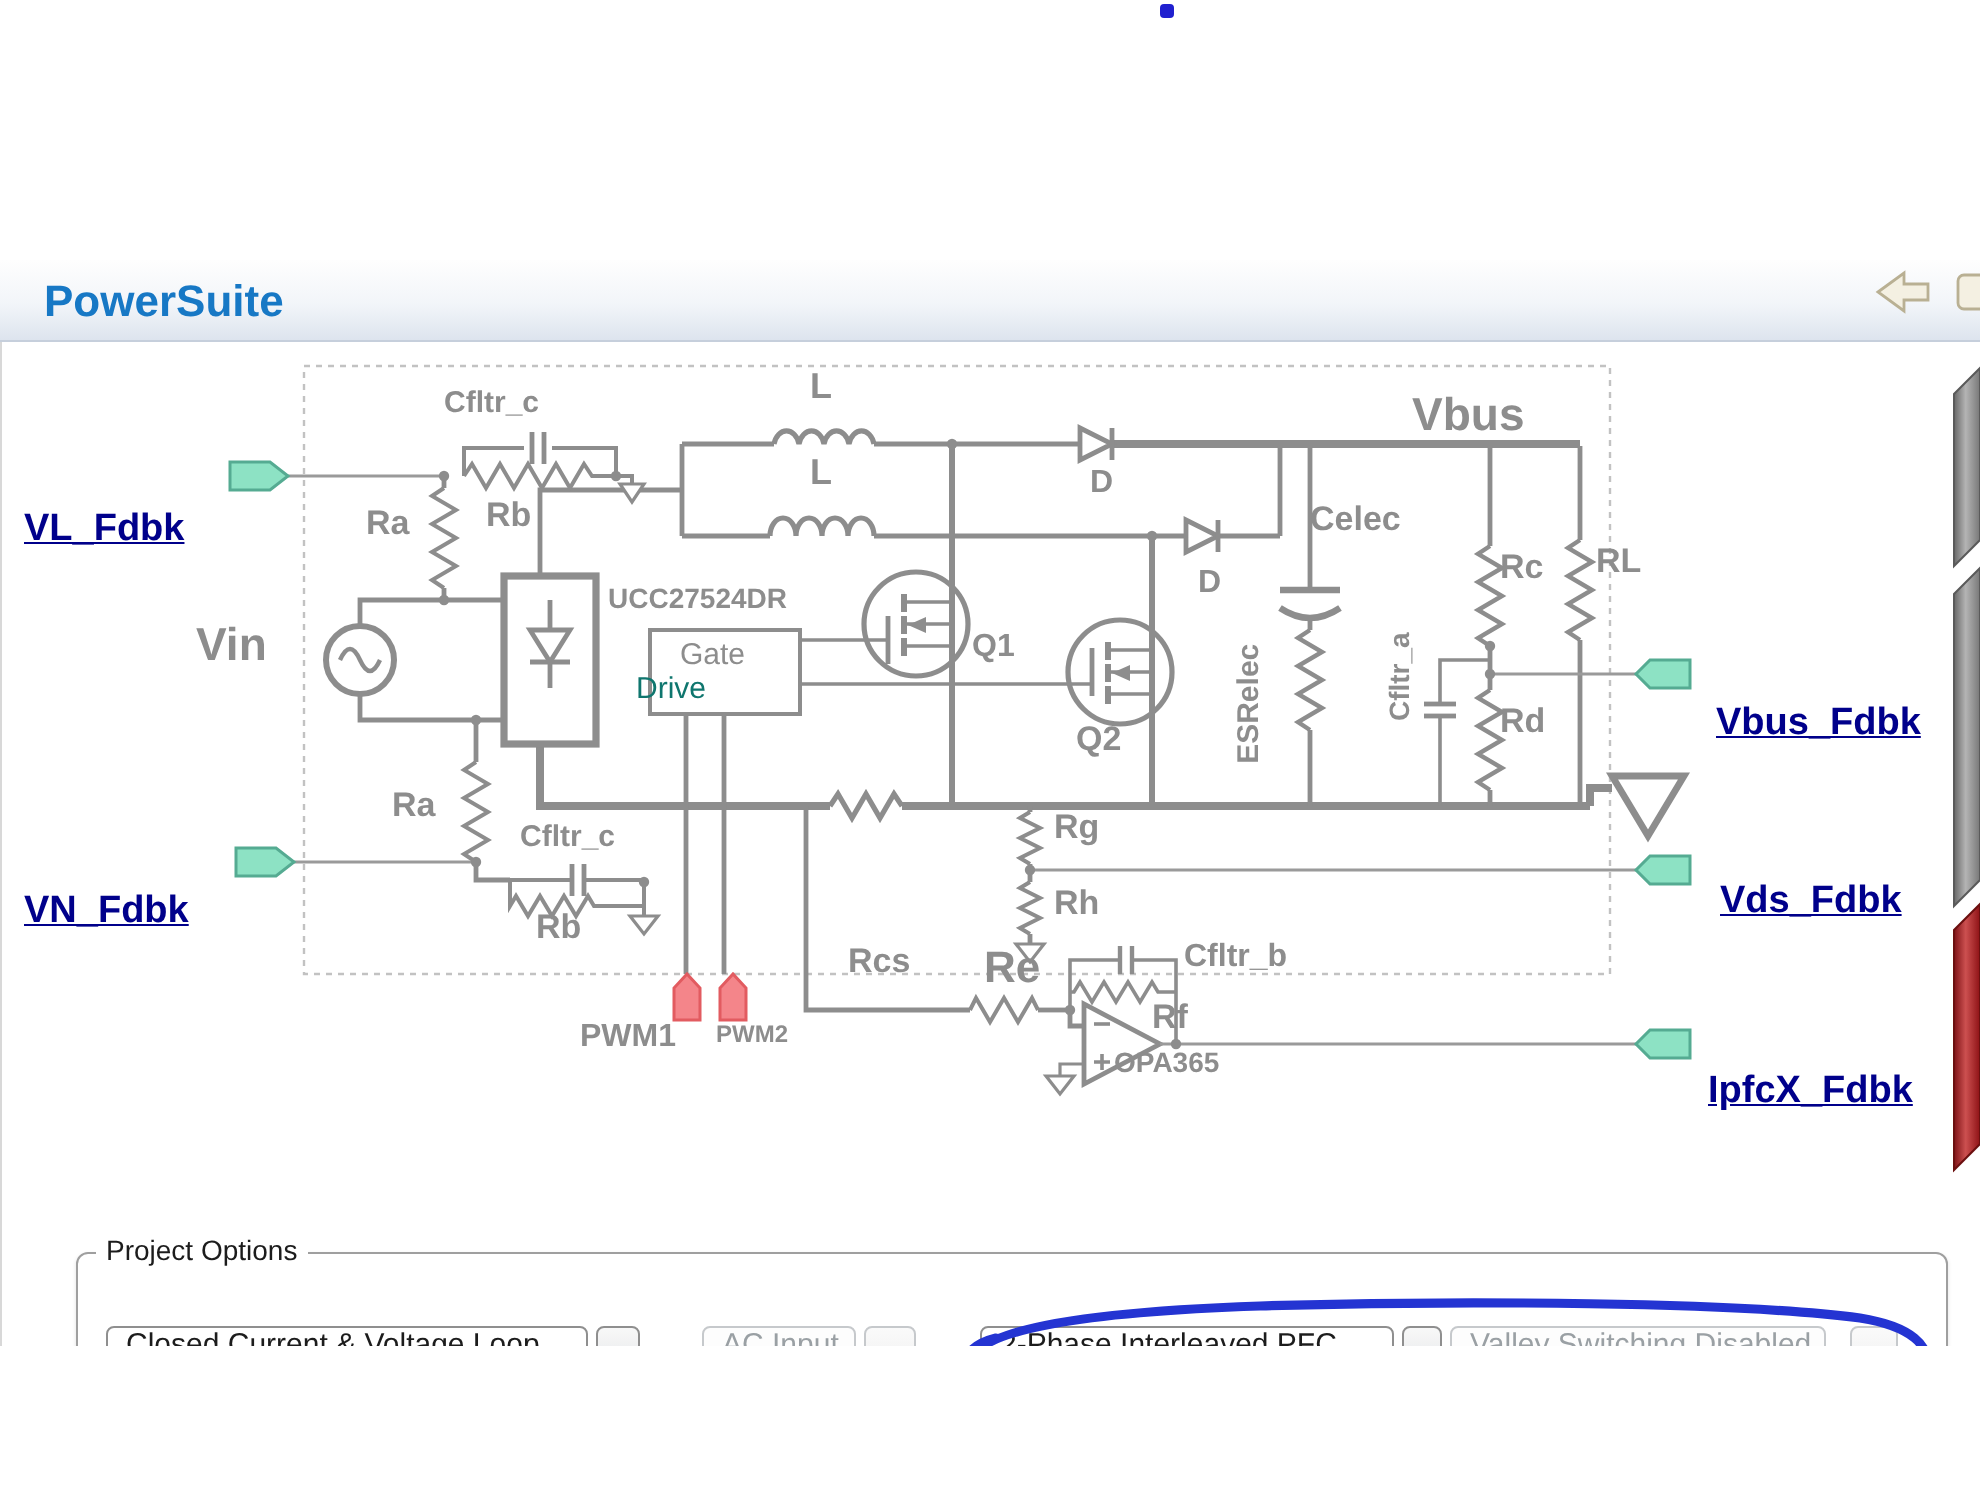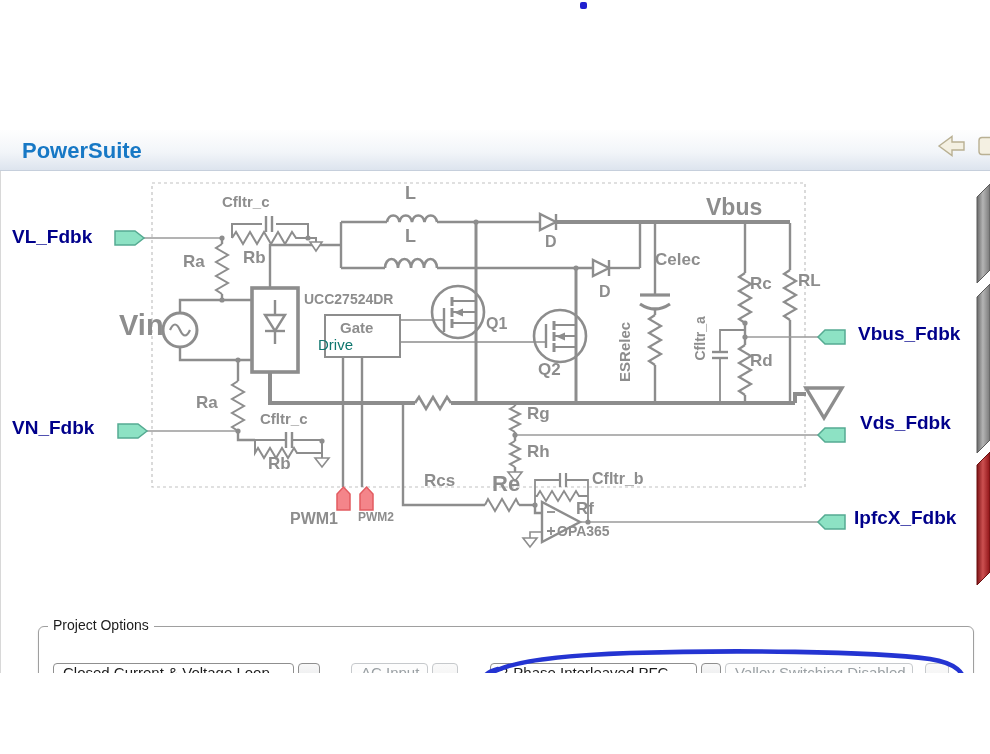--- a/index.html
+++ b/index.html
@@ -11,21 +11,21 @@
   #panel{position:absolute;left:0;top:130px;width:990px;height:624px;background:#ffffff;
          border-top:1px solid #c9cdd4;border-left:1px solid #d8d8d8;box-sizing:border-box;}
   #titlebar{position:absolute;left:0;top:130px;width:990px;height:41px;
             background:linear-gradient(#fefefe, #f2f5f9 55%, #dde4ee);
             border-bottom:1px solid #c6cfdc;box-sizing:border-box;}
   #title{position:absolute;left:22px;top:138px;font-size:22px;font-weight:bold;color:#1778c5;}
   
   .sl{position:absolute;color:#8d8d8d;font-weight:bold;white-space:nowrap;line-height:1.05;}
   .rot{transform:rotate(-90deg);text-align:center;}
   .netlink{position:absolute;color:#00008b;font-weight:bold;font-size:19px;
-           white-space:nowrap;cursor:pointer;}
+           text-decoration:underline;white-space:nowrap;cursor:pointer;margin-top:28px;}
   
   #groupbox{position:absolute;left:38px;top:626px;width:936px;height:105px;
             border:1px solid #9f9f9f;border-radius:6px;box-sizing:border-box;
             box-shadow:0 1px 2px rgba(0,0,0,0.12);}
   #legend{position:absolute;left:48px;top:617px;background:#ffffff;padding:0 5px;
           font-size:14px;color:#1c1c1c;}
   .combo{position:absolute;top:663px;height:33px;}
   .cbox{position:absolute;top:0;height:33px;box-sizing:border-box;background:#ffffff;
         border:1px solid #8f8f8f;border-radius:4px;display:flex;align-items:flex-start;
         padding:0 9px;font-size:15px;color:#1c1c1c;overflow:hidden;white-space:nowrap;}
@@ -250,27 +250,27 @@
 
     <g fill="#f4858a" stroke="#e25b60" stroke-width="1.5">
       <polygon points="337,340 337,324 343.5,317 350,324 350,340"></polygon>
       <polygon points="360,340 360,324 366.5,317 373,324 373,340"></polygon>
     </g>
   </svg>
 
   <div class="sl" style="left:222px;top:194px;font-size:15px">Cfltr_c</div>
   <div class="sl" style="left:243px;top:249px;font-size:17px">Rb</div>
   <div class="sl" style="left:183px;top:253px;font-size:17px">Ra</div>
-  <div class="sl" style="left:119px;top:310px;font-size:29px">Vin</div>
+  <div class="sl" style="left:98px;top:310px;font-size:23px">Vin</div>
   <div class="sl" style="left:405px;top:184px;font-size:18px">L</div>
   <div class="sl" style="left:405px;top:227px;font-size:18px">L</div>
   <div class="sl" style="left:545px;top:234px;font-size:16px">D</div>
   <div class="sl" style="left:599px;top:284px;font-size:16px">D</div>
   <div class="sl" style="left:304px;top:292px;font-size:14px">UCC27524DR</div>
-  <div class="sl" style="left:340px;top:320px;font-size:15px;font-weight:bold;color:#8d8d8d">Gate</div>
+  <div class="sl" style="left:340px;top:320px;font-size:15px;font-weight:normal;color:#8d8d8d">Gate</div>
   <div class="sl" style="left:318px;top:337px;font-size:15px;font-weight:normal;color:#0f766e">Drive</div>
   <div class="sl" style="left:486px;top:316px;font-size:16px">Q1</div>
   <div class="sl" style="left:538px;top:361px;font-size:17px">Q2</div>
   <div class="sl" style="left:706px;top:195px;font-size:23px">Vbus</div>
   <div class="sl" style="left:655px;top:251px;font-size:17px">Celec</div>
   <div class="sl rot" style="left:592px;top:344px;width:66px;font-size:15px">ESRelec</div>
   <div class="sl rot" style="left:673px;top:331px;width:54px;font-size:14px">Cfltr_a</div>
   <div class="sl" style="left:750px;top:275px;font-size:17px">Rc</div>
   <div class="sl" style="left:798px;top:272px;font-size:17px">RL</div>
   <div class="sl" style="left:750px;top:352px;font-size:17px">Rd</div>

